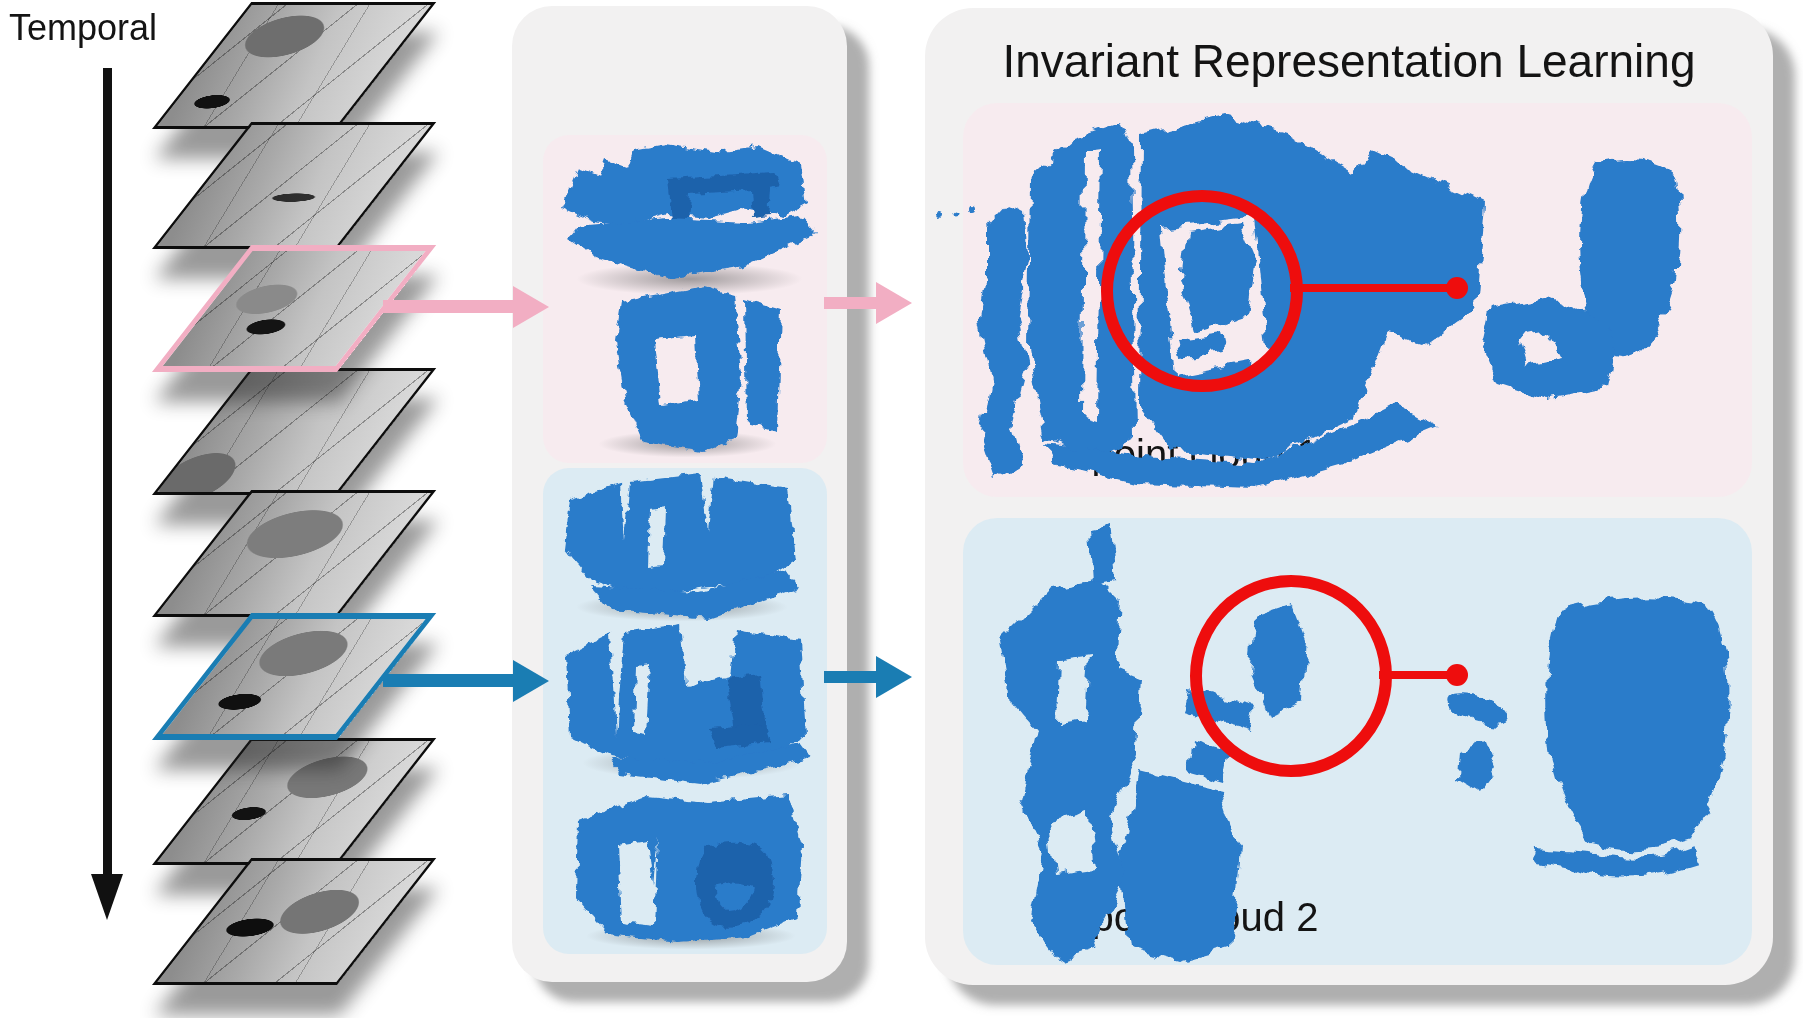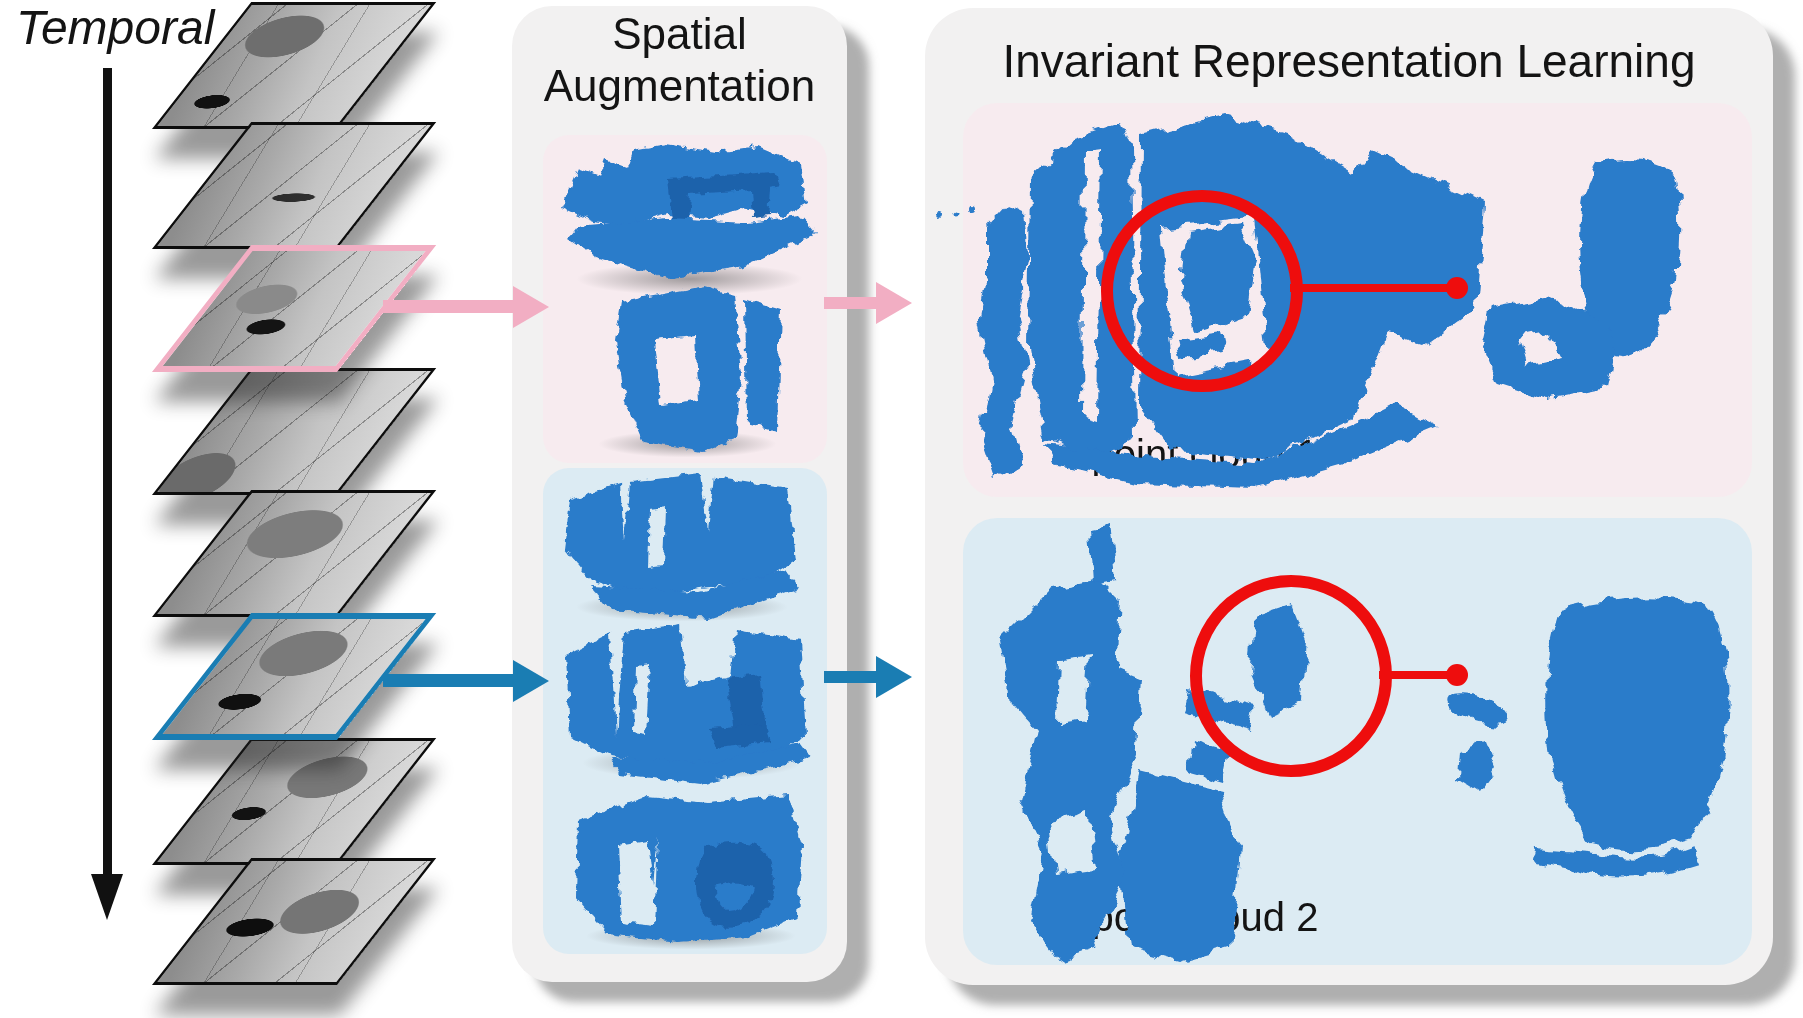--- a/index.html
+++ b/index.html
@@ -1,21 +1,21 @@
 <!DOCTYPE html>
 <html style="--accent-pink: #f2aec3; --accent-blue: #1a7db3; --red: #ee0d0d; --cloud: #2b7bca; --cloud-dark: #1e62ab; --panel-bg: #f2f1f1; --pink-bg: #f7ebef; --blue-bg: #dcebf3; --ink: #141414;"><head>
 <meta charset="utf-8">
 <style>
   html,body{margin:0;padding:0;background:#ffffff;}
   .canvas{position:relative;width:1803px;height:1018px;background:#ffffff;overflow:hidden;
           font-family:"Liberation Sans","DejaVu Sans",sans-serif;color:var(--ink,#141414);}
 
   
   .title{position:absolute;text-align:center;color:var(--ink,#141414);}
-  .temporal-label{position:absolute;left:16px;top:0px;font-size:48px;line-height:56px;font-style:italic;}
+  .temporal-label{position:absolute;left:9px;top:0px;font-size:36px;line-height:56px;}
   .mid-title{left:512px;top:8px;width:335px;font-size:44px;line-height:52px;white-space:pre-line;z-index:22;}
   .right-title{left:925px;top:34px;width:848px;font-size:46px;line-height:54px;z-index:22;}
   .pc-label{position:absolute;font-size:40px;z-index:28;text-align:center;width:330px;}
 
   
   .t-arrow{position:absolute;z-index:6;}
   .t-shaft{position:absolute;left:103px;top:68px;width:9px;height:806px;background:#111;}
   .t-head{position:absolute;left:91px;top:874px;width:0;height:0;
           border-left:16px solid transparent;border-right:16px solid transparent;border-top:46px solid #111;}
 
@@ -114,22 +114,20 @@
     <div class="frame f5"></div>
     <div class="frame f6 hl-blue"></div>
     <div class="frame f7"></div>
     <div class="frame f8"></div>
   </div>
 
   <div class="panel mid-panel">
     <div class="subpanel sp-pink"></div>
     <div class="subpanel sp-blue"></div>
   </div>
-  <div class="title mid-title">Spatial
-Augmentation</div>
 
   <div class="soft-shadow" style="left:572px;top:262px;width:235px;height:34px"></div>
   <svg class="cloud-svg" style="left:548px;top:138px" width="278" height="165" viewBox="0 0 278 165">
     <g filter="url(#rough)">
       <path class="cloud" d="M14,70 L30,30 L52,38 L58,22 L80,30 L86,12 L118,6 L168,14 L210,8 L252,26 L258,66 L236,78 L196,70 L160,80 L120,76 L78,88 L46,84 Z"></path>
       <path class="cloud cloud-dark" d="M120,40 L226,34 L232,48 L222,50 L220,78 L206,80 L204,52 L142,56 L140,84 L124,82 Z"></path>
       <path class="cloud" d="M30,88 L120,80 L200,84 L252,78 L268,96 L196,128 L120,140 L46,118 L20,100 Z"></path>
     </g>
   </svg>
 

